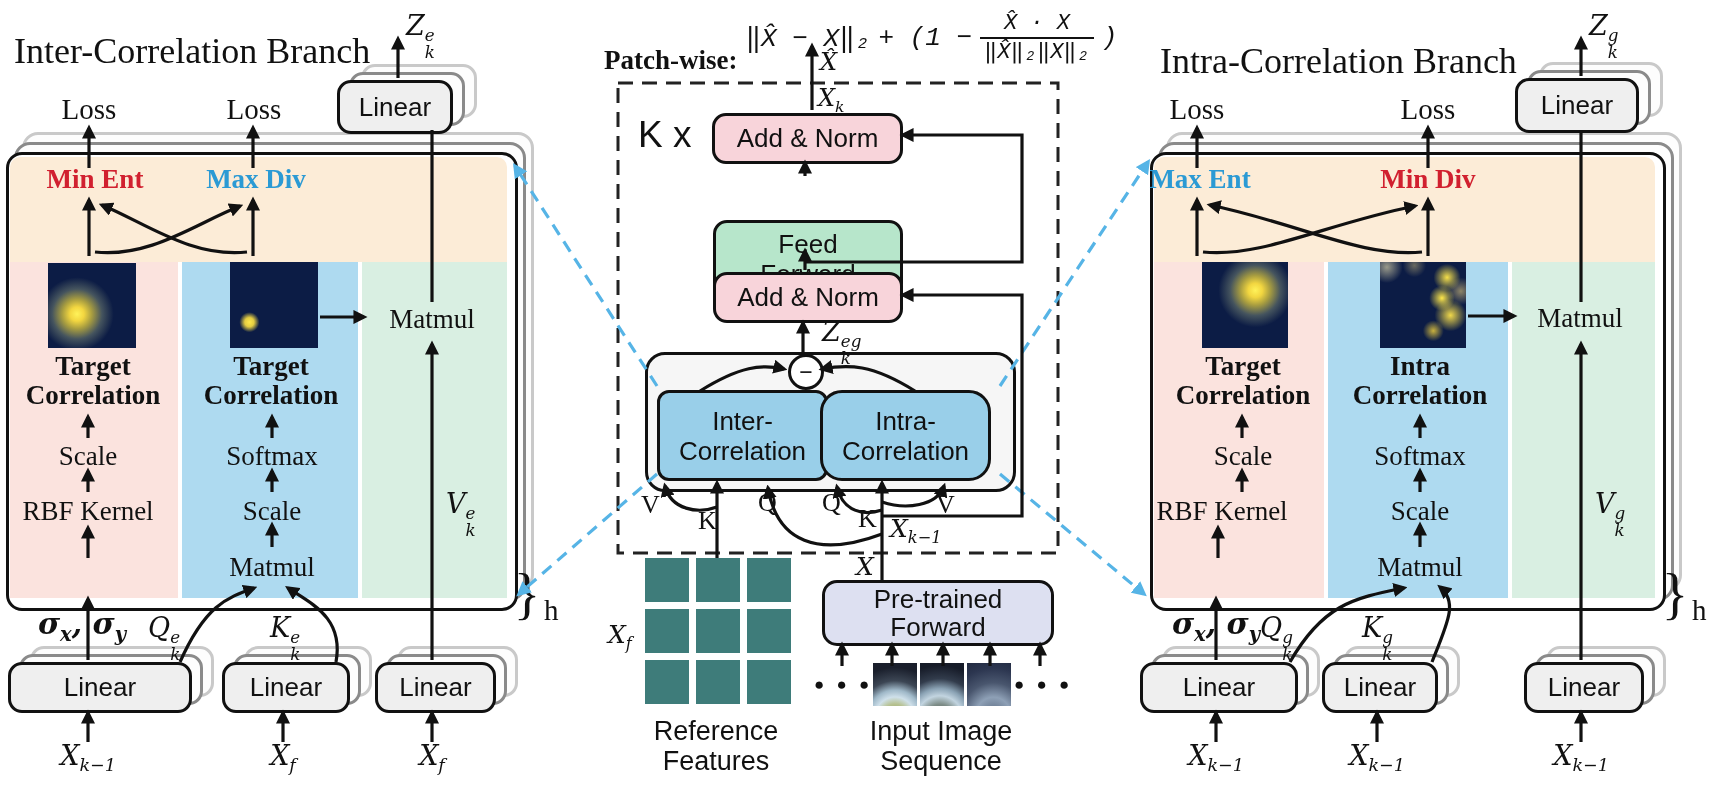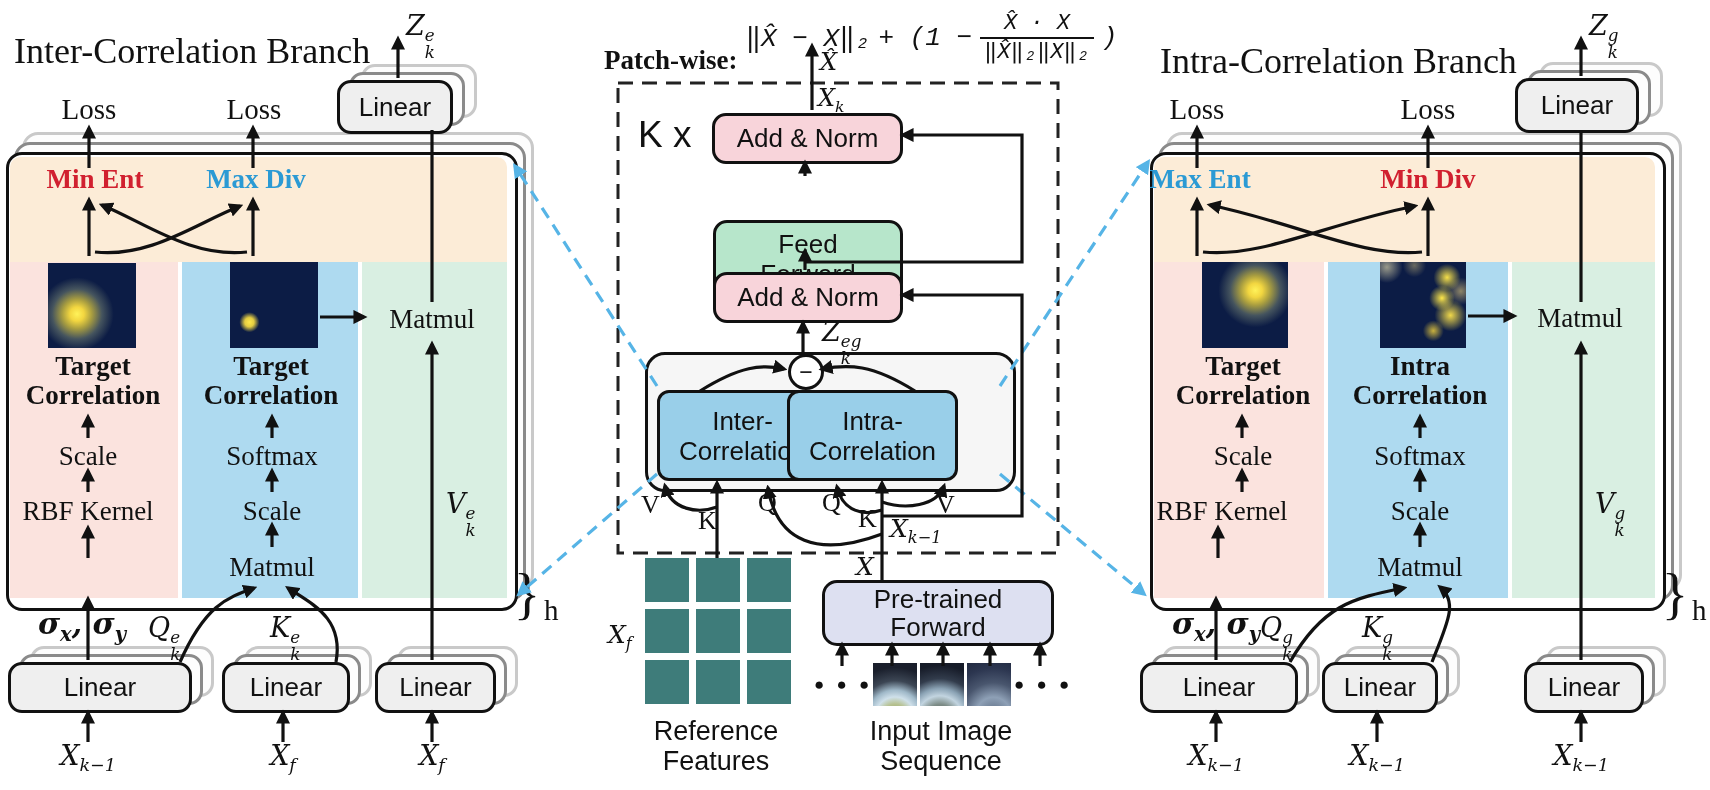--- a/index.html
+++ b/index.html
@@ -207,21 +207,21 @@
       </span></div>
 
   <div class="container-gray" style="left:645px;top:352px;width:365px;height:134px;"></div>
   <div class="minuscircle z4" style="left:788px;top:354px;">
       <span>−</span>
     </div>
   <div class="bluebox" style="left:657px;top:390px;width:165px;height:85px;">
     <span>Inter-</span>
       <span>Correlation</span>
   </div>
-  <div class="bluebox" style="left:787px;top:390px;width:165px;height:85px;">
+  <div class="bluebox" style="left:820px;top:390px;width:165px;height:85px;border-radius:22px;">
     <span>Intra-</span>
       <span>Correlation</span>
   </div>
 
   <div class="t vkq z3" style="left:641px;top:490px;">V</div>
   <div class="t vkq z3" style="left:698px;top:506px;">K</div>
   <div class="t vkq z3" style="left:758px;top:488px;">Q</div>
   <div class="t vkq z3" style="left:822px;top:488px;">Q</div>
   <div class="t vkq z3" style="left:858px;top:504px;">K</div>
   <div class="t vkq z3" style="left:936px;top:490px;">V</div>

